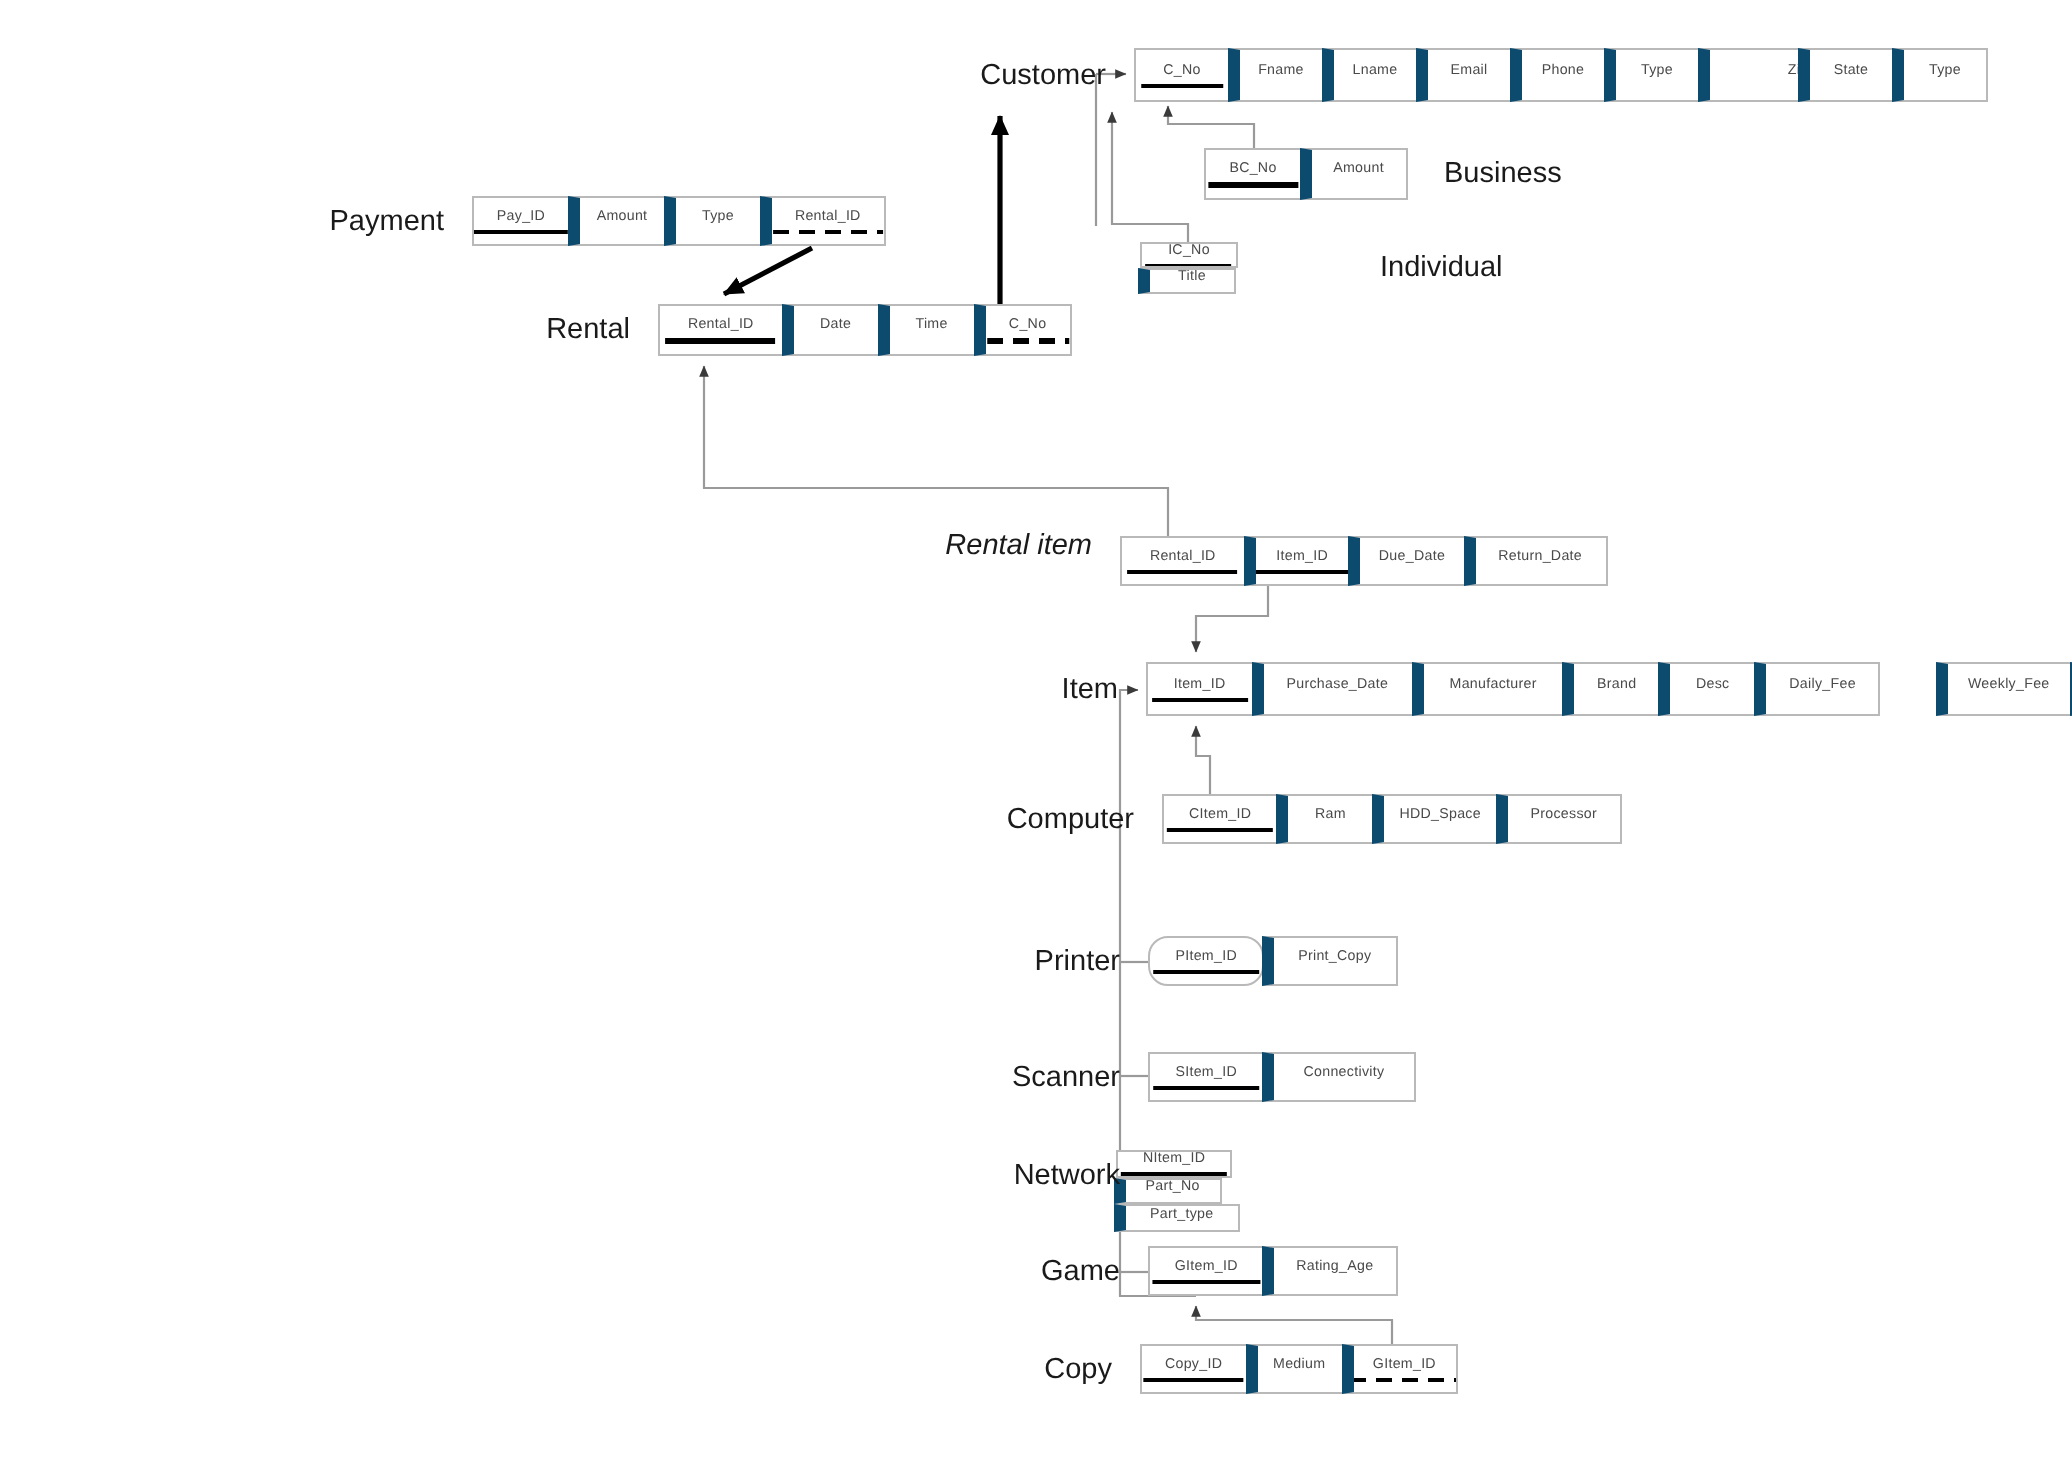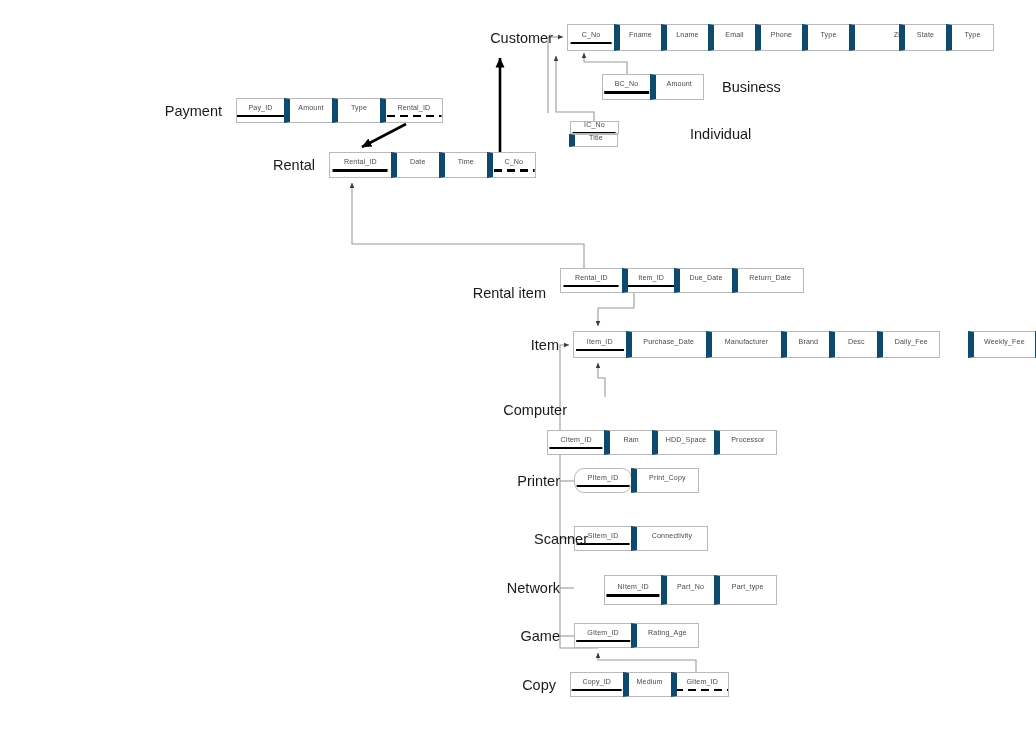--- a/index.html
+++ b/index.html
@@ -218,21 +218,21 @@
       <div class="attr pk" style="width: 53.6px;">
         <span class="txt">Item_ID</span>
       </div>
       <div class="attr" style="width: 58.2px;">
         <span class="txt">Due_Date</span>
       </div>
       <div class="attr" style="width: 72px;">
         <span class="txt">Return_Date</span>
       </div>
     </div>
-    <div class="ent-label right" style="top: 286px; left: 0px; width: 546px;">Rental item</div>
+    <div class="ent-label right" style="top: 266px; left: 0px; width: 546px; font-style: italic;">Rental item</div>
     <div class="relation" style="left: 573px; top: 331px; height: 27px;">
       <div class="attr pk" style="width: 53.6px;">
         <span class="txt">Item_ID</span>
       </div>
       <div class="attr" style="width: 81.2px;">
         <span class="txt">Purchase_Date</span>
       </div>
       <div class="attr" style="width: 76.6px;">
         <span class="txt">Manufacturer</span>
       </div>
@@ -246,21 +246,21 @@
         <span class="txt">Daily_Fee</span>
       </div>
       <div class="attr" style="width: 67.4px; margin-left: 28px;">
         <span class="txt">Weekly_Fee</span>
       </div>
       <div class="attr" style="width: 72px;">
         <span class="txt">Monthly_Fee</span>
       </div>
     </div>
     <div class="ent-label right" style="top: 337.5px; left: 0px; width: 559px;">Item</div>
-    <div class="relation" style="left: 547px; top: 397px; height: 25px; margin-top: 33px;">
+    <div class="relation" style="left: 581px; top: 397px; height: 25px;">
       <div class="attr pk" style="width: 58.2px;">
         <span class="txt">CItem_ID</span>
       </div>
       <div class="attr" style="width: 49px;">
         <span class="txt">Ram</span>
       </div>
       <div class="attr" style="width: 62.8px;">
         <span class="txt">HDD_Space</span>
       </div>
       <div class="attr" style="width: 62.8px;">
@@ -278,22 +278,22 @@
     </div>
     <div class="ent-label right" style="top: 473.5px; left: 0px; width: 560px;">Printer</div>
     <div class="relation" style="left: 574px; top: 526px; height: 25px;">
       <div class="attr pk" style="width: 58.2px;">
         <span class="txt">SItem_ID</span>
       </div>
       <div class="attr" style="width: 76.6px;">
         <span class="txt">Connectivity</span>
       </div>
     </div>
-    <div class="ent-label right" style="top: 531.5px; left: 0px; width: 560px; margin-left: 28px;">Scanner</div>
-    <div class="relation" style="left: 604px; top: 575px; height: 30px;">
+    <div class="ent-label right" style="top: 531.5px; left: 0px; width: 560px;">Scanner</div>
+    <div class="relation" style="left: 558px; top: 575px; height: 41px; flex-direction: column;">
       <div class="attr pk" style="width: 58.2px;">
         <span class="txt">NItem_ID</span>
       </div>
       <div class="attr" style="width: 53.6px;">
         <span class="txt">Part_No</span>
       </div>
       <div class="attr" style="width: 62.8px;">
         <span class="txt">Part_type</span>
       </div>
     </div>

